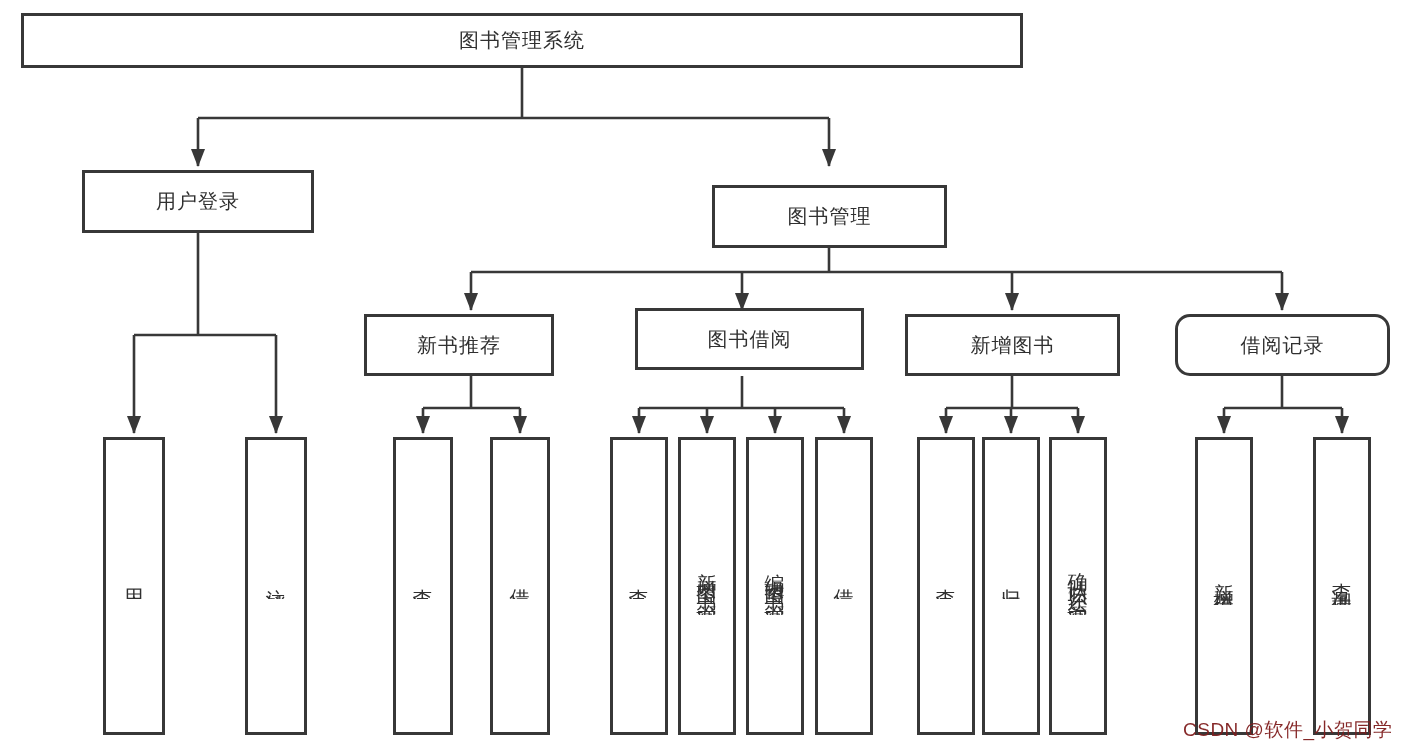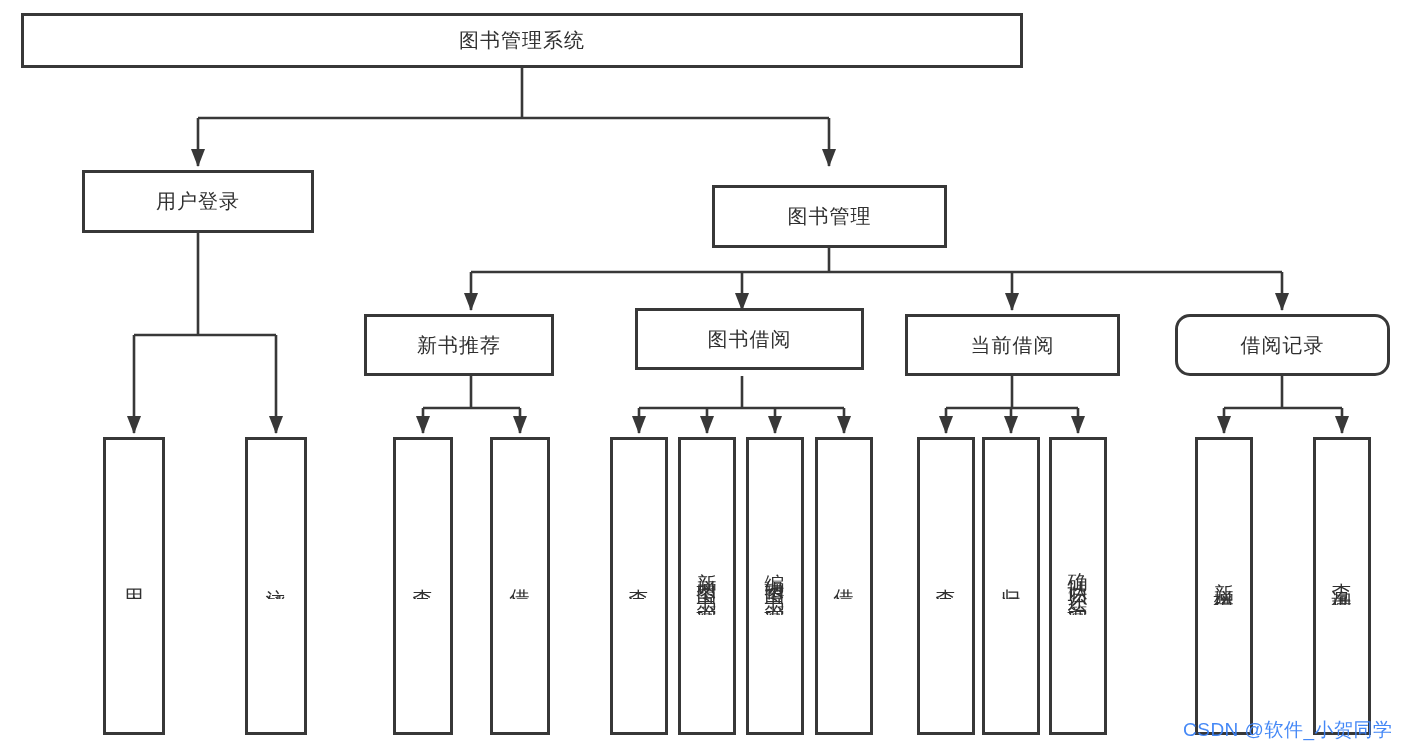--- a/index.html
+++ b/index.html
@@ -50,21 +50,21 @@
     line-height: 1.1;
     max-height: 286px;
     overflow: hidden;
   }
   .watermark {
     position: absolute;
     left: 1183px;
     top: 717px;
     font-size: 19px;
     letter-spacing: 0.5px;
-    color: #3b82f6;
+    color: #7f1d1d;
     white-space: nowrap;
     z-index: 3;
     opacity: 0.95;
   }
 </style>
 </head>
 <body>
 
 <div id="canvas">
 
@@ -111,21 +111,21 @@
     </g>
   </svg>
 
   <div class="node" style="left:21px; top:13px; width:1002px; height:55px;">图书管理系统</div>
 
   <div class="node" style="left:82px; top:170px; width:232px; height:63px;">用户登录</div>
   <div class="node" style="left:712px; top:170px; width:235px; height:63px;margin-top:15px;">图书管理</div>
 
   <div class="node" style="left:364px; top:314px; width:190px; height:62px;">新书推荐</div>
   <div class="node" style="left:635px; top:308px; width:229px; height:62px;">图书借阅</div>
-  <div class="node" style="left:905px; top:314px; width:215px; height:62px;">当前借阅</div>
+  <div class="node" style="left:905px; top:314px; width:215px; height:62px;">新增图书</div>
   <div class="node" style="left:1175px; top:314px; width:215px; height:62px;border-radius:15px;">借阅记录</div>
 
   <div class="leaf" style="left:103px; top:437px; width:62px; height:298px;">
     <span class="vtext">用户登录</span>
   </div>
   <div class="leaf" style="left:245px; top:437px; width:62px; height:298px;">
     <span class="vtext">注销登录</span>
   </div>
 
   <div class="leaf" style="left:393px; top:437px; width:60px; height:298px;">

